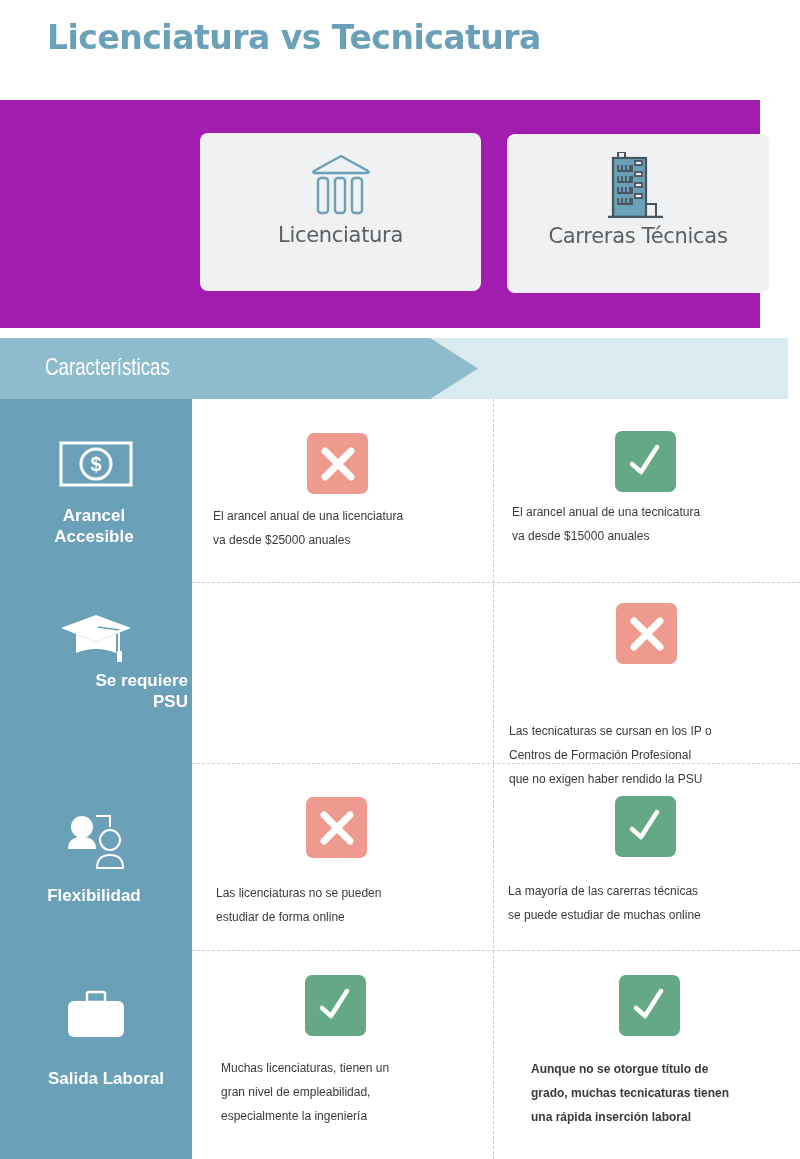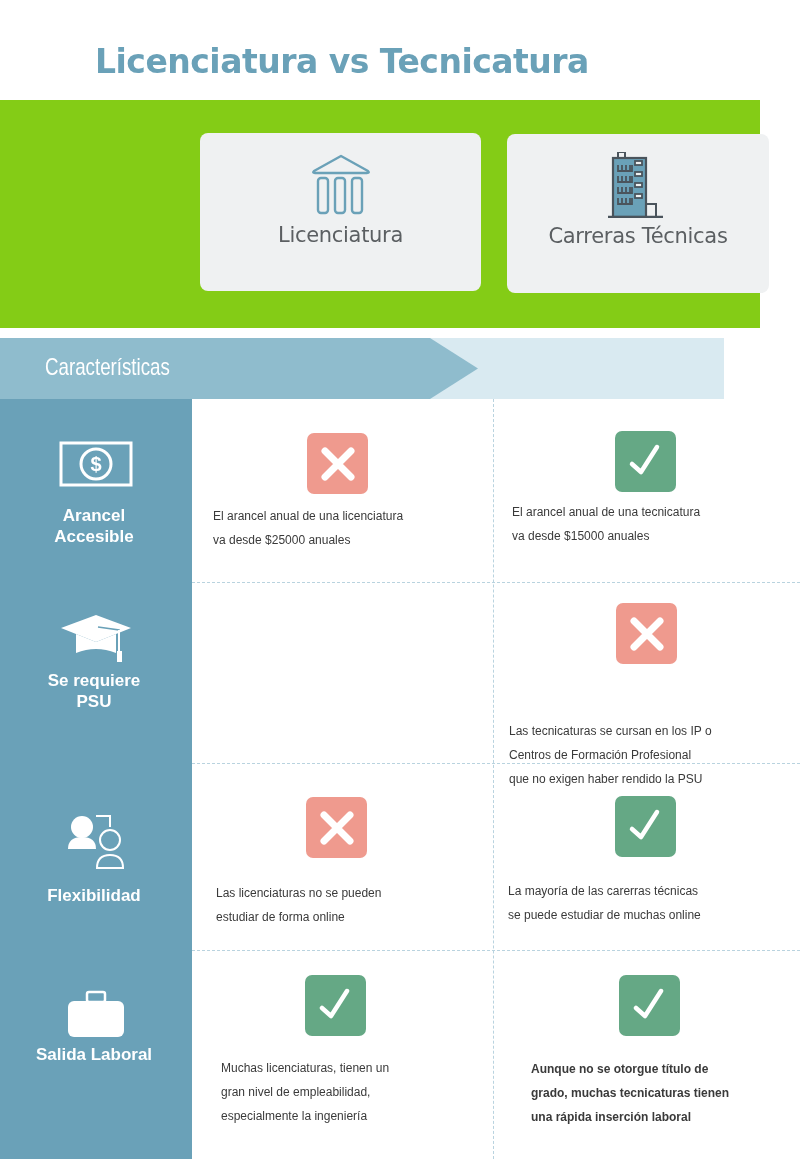--- a/index.html
+++ b/index.html
@@ -1,45 +1,44 @@
 <!DOCTYPE html>
 <html><head>
 <meta charset="utf-8">
 <style>
   * { box-sizing: border-box; margin: 0; padding: 0; }
   html, body { width: 800px; height: 1159px; background: #ffffff; overflow: hidden; }
   body { font-family: "Liberation Sans", sans-serif; position: relative; }
 
   .page-title {
-    position: absolute; left: 47px; top: 42px;
+    position: absolute; left: 47px; top: 18px;
     font-family: "DejaVu Sans", sans-serif;
     font-weight: bold; font-size: 33px; color: #6aa1b8;
     letter-spacing: -0.5px;
-    margin-left: 48px;
   }
 
   .hero {
     position: absolute; left: 0; top: 100px; width: 760px; height: 228px;
-    background: #84cc16;
+    background: #a21caf;
     text-align: center;
   }
   .hero-card {
     position: absolute; background: #eff1f2; border-radius: 8px;
     display: flex; flex-direction: column; align-items: center;
   }
   .hero-card.lic { left: 200px; top: 33px; width: 281px; height: 158px; }
   .hero-card.tec { left: 507px; top: 34px; width: 262px; height: 159px; }
   .hero-card .icon { margin-top: 18px; height: 66px; display: flex; align-items: center; justify-content: center; }
   .hero-card .label {
     margin-top: 6px; font-family: "DejaVu Sans", sans-serif;
     font-size: 21px; color: #5b5f62; letter-spacing: -0.3px;
   }
 
   .band {
-    position: absolute; left: 0; top: 338px; width: 724px; height: 61px;
+    position: absolute; left: 0; top: 338px; width: 788px; height: 61px;
     background: #d9eaf1;
     text-align: right;
   }
   .band svg { position: absolute; left: 0; top: 0; }
   .band-title {
     position: absolute; left: 45px; top: 15px;
     font-family: "Liberation Sans", sans-serif;
     font-size: 24px; color: #ffffff;
     transform: scaleX(0.78); transform-origin: left center;
   }
@@ -176,21 +175,21 @@
   <div class="feat">
     <div class="feat-icon" style="top:33px;">
       <svg width="72" height="48" viewBox="0 0 72 48">
         <polygon points="36,0 71,13 36,27 1,13" fill="#ffffff"></polygon>
         <path d="M16 19 L16 38 Q36 30 56 38 L56 19 L36 27 Z" fill="#ffffff"></path>
         <path d="M38 12 L59 15 L59 36" fill="none" stroke="#6aa1b8" stroke-width="1.5"></path>
         <line x1="59" y1="15" x2="59" y2="38" stroke="#ffffff" stroke-width="2"></line>
         <rect x="57" y="36" width="5" height="11" fill="#ffffff"></rect>
       </svg>
     </div>
-    <div class="feat-label" style="top:88px; white-space:pre-line;">Se requiere
+    <div class="feat-label" style="top:88px; white-space:pre-line;text-align:right;">Se requiere
 PSU</div>
   </div>
   <div class="cell" style="left:494px; width:306px;">
     <div class="badge no" style="left:122px; top:21px;">
       <svg width="40" height="40" viewBox="0 0 40 40">
           <path d="M7 7 L33 33 M33 7 L7 33" stroke="#ffffff" stroke-width="7" stroke-linecap="round"></path>
         </svg>
     </div>
     <div class="desc" style="left:15px; top:89px;margin-top:48px;">Las tecnicaturas se cursan en los IP o
 Centros de Formación Profesional
@@ -232,21 +231,21 @@
 </div>
 
 <div class="row" style="top:950px; height:209px;">
   <div class="feat">
     <div class="feat-icon" style="top:40px;">
       <svg width="60" height="48" viewBox="0 0 60 48">
         <rect x="21" y="2" width="18" height="10" rx="2" fill="none" stroke="#ffffff" stroke-width="2.5"></rect>
         <rect x="2" y="11" width="56" height="36" rx="6" fill="#ffffff"></rect>
       </svg>
     </div>
-    <div class="feat-label" style="top:94px;">Salida Laboral</div>
+    <div class="feat-label" style="top:118px;margin-left:12px;">Salida Laboral</div>
   </div>
   <div class="cell" style="left:192px; width:301px;">
     <div class="badge yes" style="left:113px; top:25px;">
       <svg width="40" height="40" viewBox="0 0 40 40">
           <path d="M6 22 L15 30 L31 5" fill="none" stroke="#ffffff" stroke-width="4.5" stroke-linecap="round" stroke-linejoin="round"></path>
         </svg>
     </div>
     <div class="desc" style="left:29px; top:106px;">Muchas licenciaturas, tienen un
 gran nivel de empleabilidad,
 especialmente la ingeniería</div>

